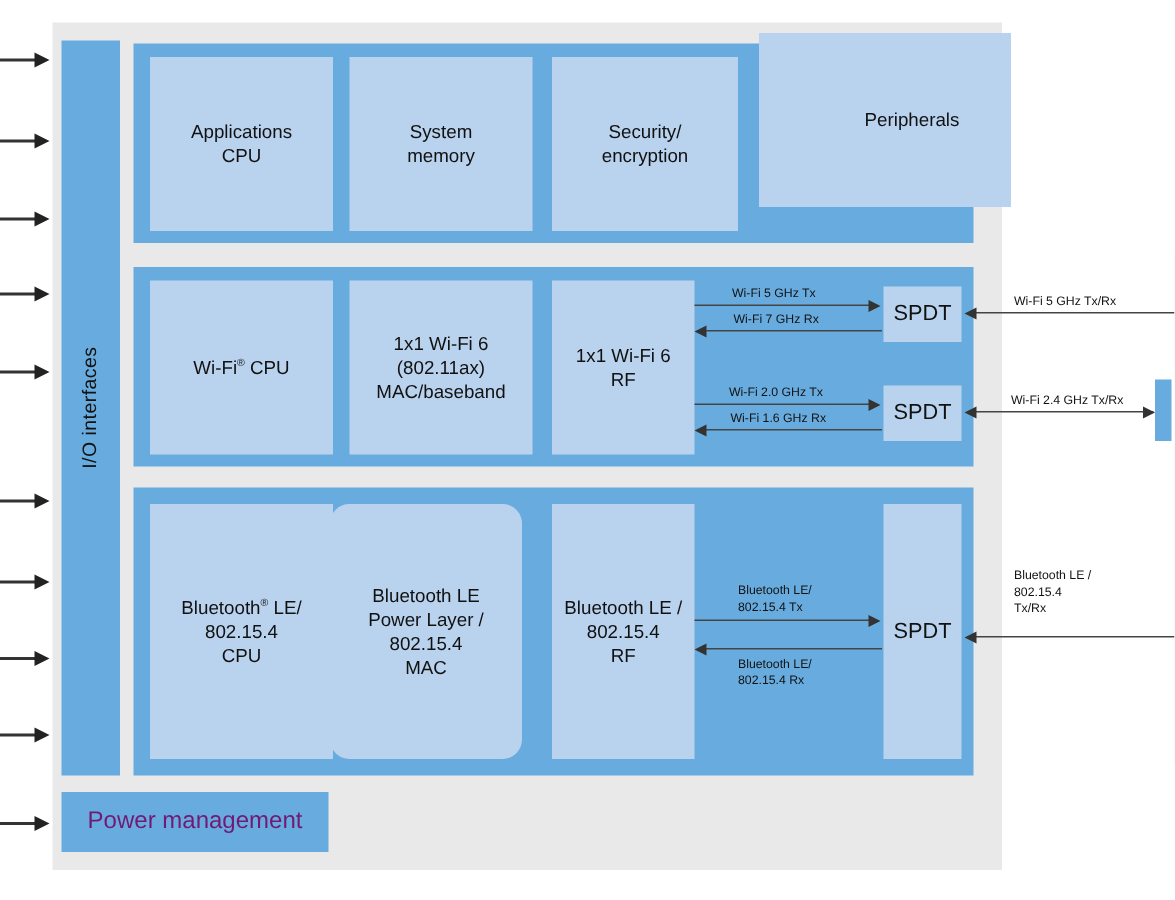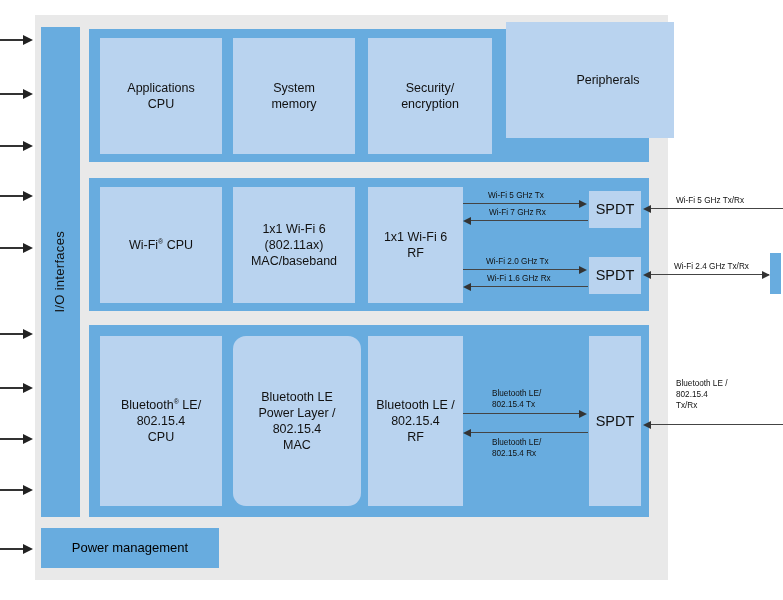--- a/index.html
+++ b/index.html
@@ -14,21 +14,21 @@
   .block{position:absolute;background:#b9d3ef;display:flex;align-items:center;
          justify-content:center;text-align:center;line-height:1.28;}
   .solid-blue{position:absolute;background:#68acdf;display:flex;align-items:center;
               justify-content:center;text-align:center;line-height:1.3;}
 
   .io-col{writing-mode:vertical-rl;transform:rotate(180deg);letter-spacing:.3px;}
 
   .blk-txt{font-size:12.5px;color:#111;}
   .spdt-txt{font-size:14.5px;color:#111;}
   .io-txt{font-size:13px;color:#111;}
-  .bar-txt{font-size:13px;color:#000000;}
+  .bar-txt{font-size:16px;color:#701a75;}
 
   
   .hline{position:absolute;background:#333;height:1.5px;}
   .hline.thin{background:#444;height:1.4px;}
   .arrow-r{position:absolute;width:0;height:0;
            border-top:4.5px solid transparent;border-bottom:4.5px solid transparent;
            border-left:8px solid #333;}
   .arrow-l{position:absolute;width:0;height:0;
            border-top:4.5px solid transparent;border-bottom:4.5px solid transparent;
            border-right:8px solid #333;}
@@ -187,21 +187,21 @@
   <div class="blue-group" style="left:89px;top:325px;width:560px;height:192px;"></div>
 
   <div class="block" style="left:100px;top:336px;width:122px;height:170px;">
     <span class="blk-txt">
       <span>Bluetooth</span><span class="sup">®</span><span> LE/</span><br>
       <span>802.15.4</span><br>
       <span>CPU</span>
     </span>
   </div>
 
-  <div class="block" style="left:233px;top:336px;width:128px;height:170px;border-radius:13px;">
+  <div class="block" style="left:220px;top:336px;width:128px;height:170px;border-radius:13px;">
     <span class="blk-txt">
       <span>Bluetooth LE</span><br>
       <span>Power Layer /</span><br>
       <span>802.15.4</span><br>
       <span>MAC</span>
     </span>
   </div>
 
   <div class="block" style="left:368px;top:336px;width:95px;height:170px;">
     <span class="blk-txt">

